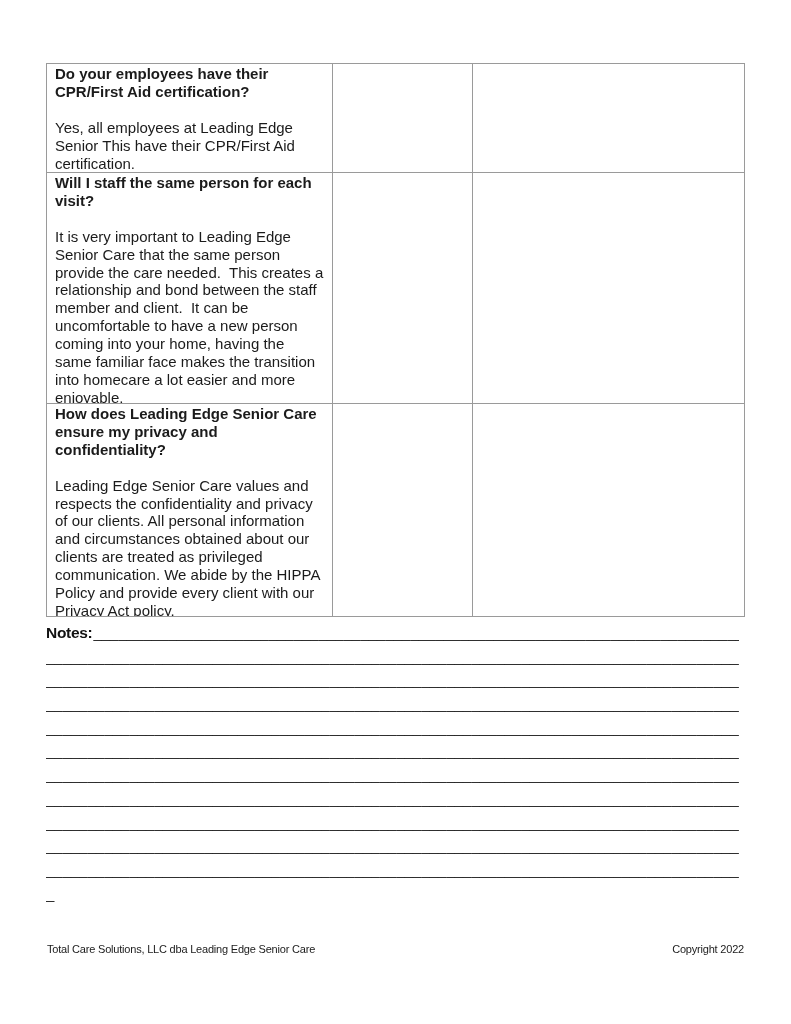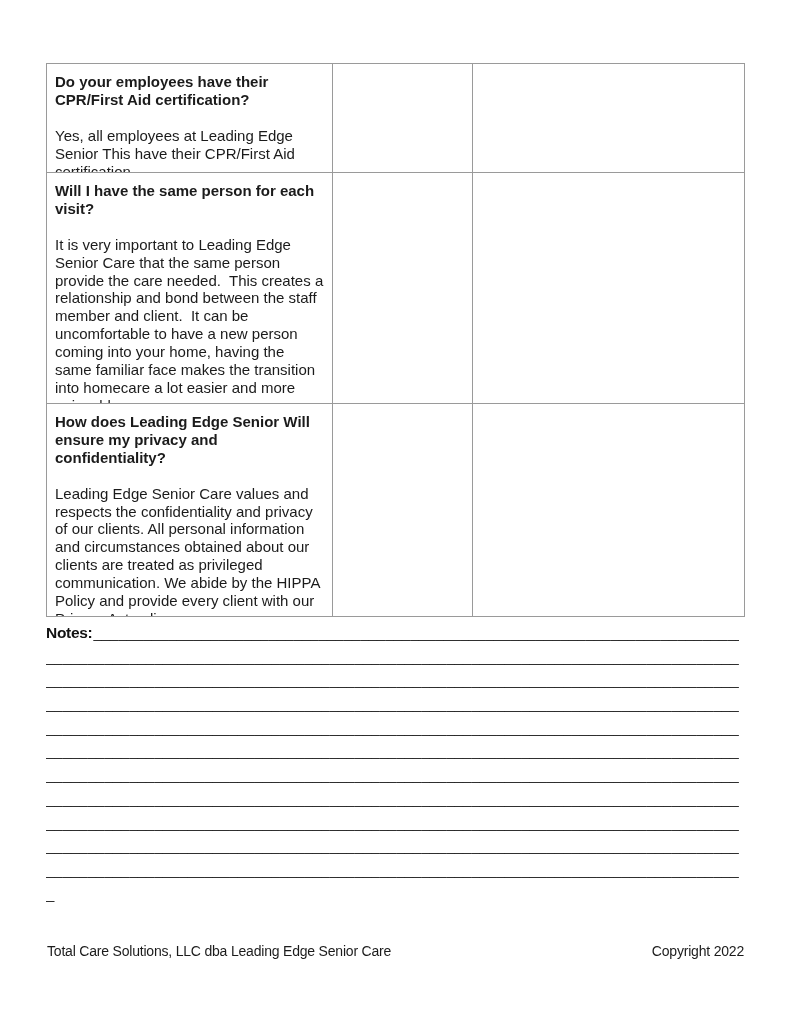--- a/index.html
+++ b/index.html
@@ -28,21 +28,21 @@
     border: 1px solid #9a9a9a;
     vertical-align: top;
     padding: 1px 8px 0 8px;
     font-size: 15px;
     line-height: 17.9px;
   }
   .cellbox { overflow: hidden; }
   .cellbox.h1 { height: 107px; }
   .cellbox.h2 { height: 229px; }
   .cellbox.h3 { height: 211px; }
-  .faq-question { font-weight: bold; margin-top: 8px; }
+  .faq-question { font-weight: bold; }
   .line-spacer { height: 17.9px; }
   .faq-answer { white-space: pre-wrap; }
   
   .notes {
     position: absolute;
     left: 46px;
     top: 621px;
     width: 693px;
     font-size: 15px;
   }
@@ -61,21 +61,21 @@
     padding-right: 1px;
   }
   
   .footer {
     position: absolute;
     left: 47px;
     top: 943px;
     width: 697px;
     display: flex;
     justify-content: space-between;
-    font-size: 14px;
+    font-size: 11px;
     letter-spacing: -0.2px;
     color: #1b1b1b;
   }
 </style>
 </head>
 <body>
 
 <div>
 
   <table class="faq-table">
@@ -92,32 +92,32 @@
             <div class="line-spacer"></div>
             <div class="faq-answer">Yes, all employees at Leading Edge Senior This have their CPR/First Aid certification.</div>
           </div>
         </td>
         <td></td>
         <td></td>
       </tr>
       <tr>
         <td>
           <div class="cellbox h2">
-            <div class="faq-question">Will I have the same person for each visit?</div>
+            <div class="faq-question">Will I staff the same person for each visit?</div>
             <div class="line-spacer"></div>
             <div class="faq-answer">It is very important to Leading Edge Senior Care that the same person provide the care needed.  This creates a relationship and bond between the staff member and client.  It can be uncomfortable to have a new person coming into your home, having the same familiar face makes the transition into homecare a lot easier and more enjoyable.</div>
           </div>
         </td>
         <td></td>
         <td></td>
       </tr>
       <tr>
         <td>
           <div class="cellbox h3">
-            <div class="faq-question">How does Leading Edge Senior Will ensure my privacy and confidentiality?</div>
+            <div class="faq-question">How does Leading Edge Senior Care ensure my privacy and confidentiality?</div>
             <div class="line-spacer"></div>
             <div class="faq-answer">Leading Edge Senior Care values and respects the confidentiality and privacy of our clients. All personal information and circumstances obtained about our clients are treated as privileged communication. We abide by the HIPPA Policy and provide every client with our Privacy Act policy.</div>
           </div>
         </td>
         <td></td>
         <td></td>
       </tr>
     </tbody>
   </table>
 

